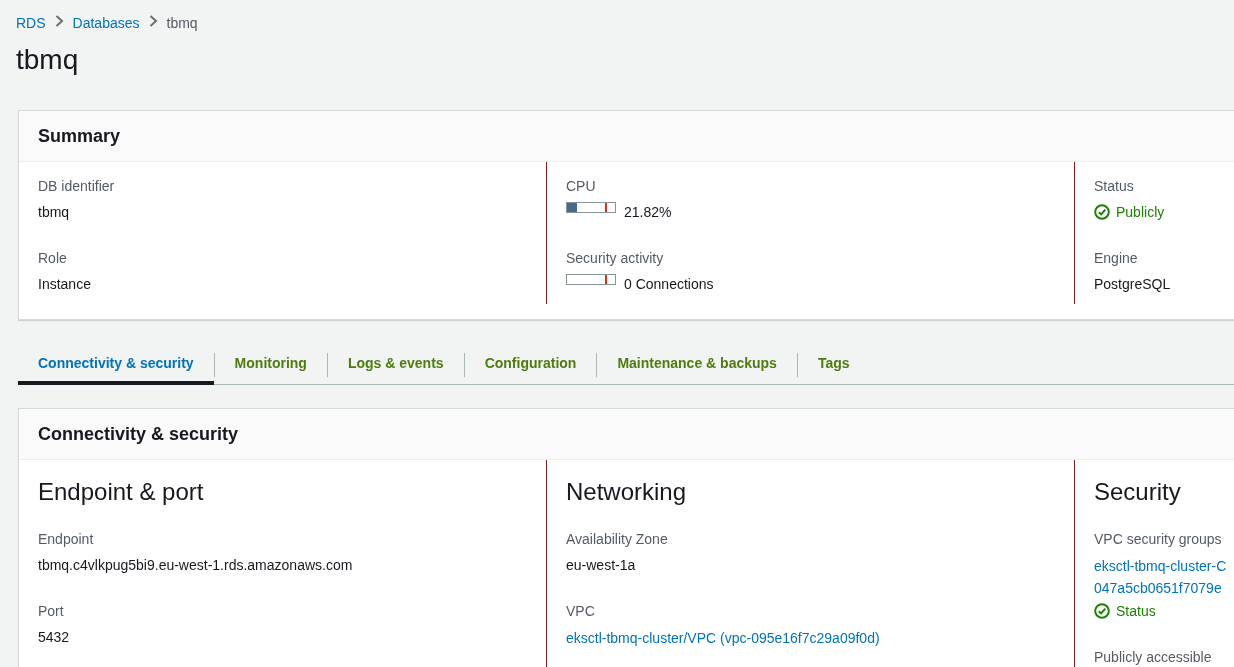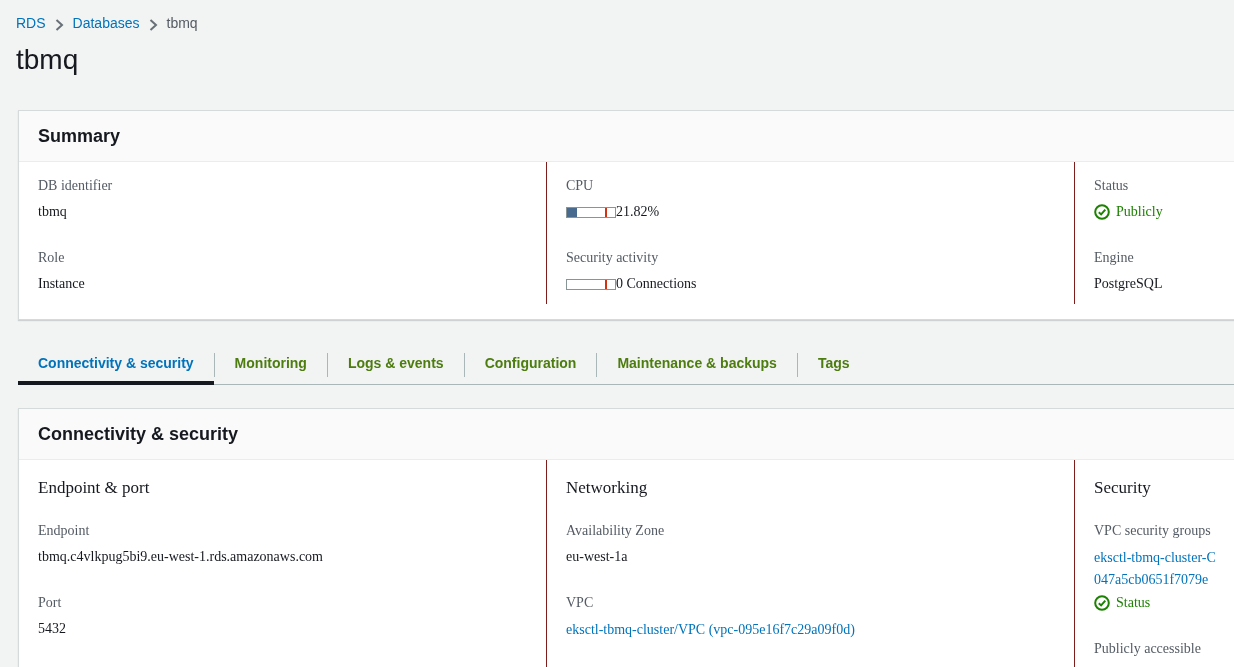--- a/index.html
+++ b/index.html
@@ -11,21 +11,21 @@
     font-family: "Liberation Sans", sans-serif;
     font-size: 14px;
     color: #16191f;
   }
 
   
   .breadcrumb {
     position: absolute;
     left: 16px; top: 15px;
     display: flex;
-    align-items: flex-end;
+    align-items: flex-start;
     gap: 9px;
     font-size: 14px;
   }
   .breadcrumb a { color: #0073bb; text-decoration: none; cursor: pointer; }
   .breadcrumb .current { color: #545b64; }
   .crumb-chevron { display: inline-flex; align-items: center; }
 
   
   .page-title {
     position: absolute;
@@ -57,41 +57,40 @@
     font-size: 18px;
     font-weight: 700;
     color: #16191f;
   }
   .panel-body {
     display: grid;
     grid-template-columns: 527px 528px 528px;
   }
   .panel-col {
     padding: 14px 19px 10px 19px;
-    font-family: Liberation Serif, serif;
   }
   .panel-col + .panel-col { border-left: 1px solid #7f1d1d; }
 
   .col-heading {
-    font-size: 17px;
+    font-size: 24px;
     font-weight: 400;
     color: #16191f;
     margin: 4px 0 23px 0;
   }
 
   .field { margin-bottom: 26px; }
   .field-label { color: #545b64; line-height: 20px; margin-bottom: 6px; }
   .field-value { color: #16191f; line-height: 20px; }
   .field:last-child { margin-bottom: 0; }
 
   a.value-link { color: #0073bb; text-decoration: none; line-height: 22px; cursor: pointer; }
   .link-line { display: block; white-space: nowrap; }
 
   
-  .meter-row { display: flex; align-items: center; }
+  .meter-row { display: flex; gap: 8px; }
   .meter {
     position: relative;
     width: 50px; height: 11px;
     background: #ffffff;
     border: 1px solid #879596;
   }
   .meter-fill {
     position: absolute;
     left: 0; top: 0; bottom: 0;
     background: #476a8e;

